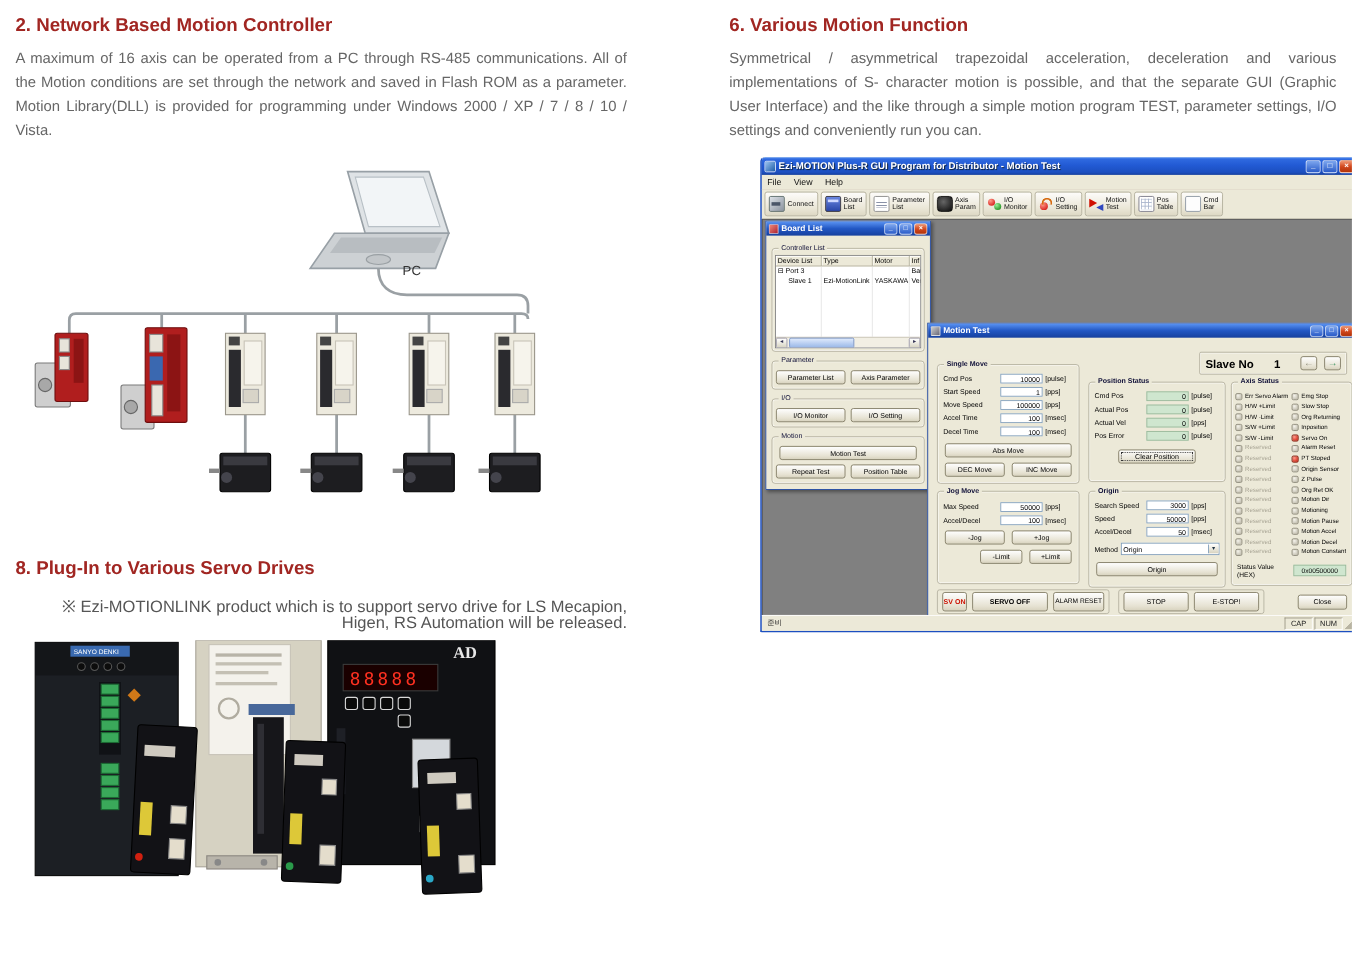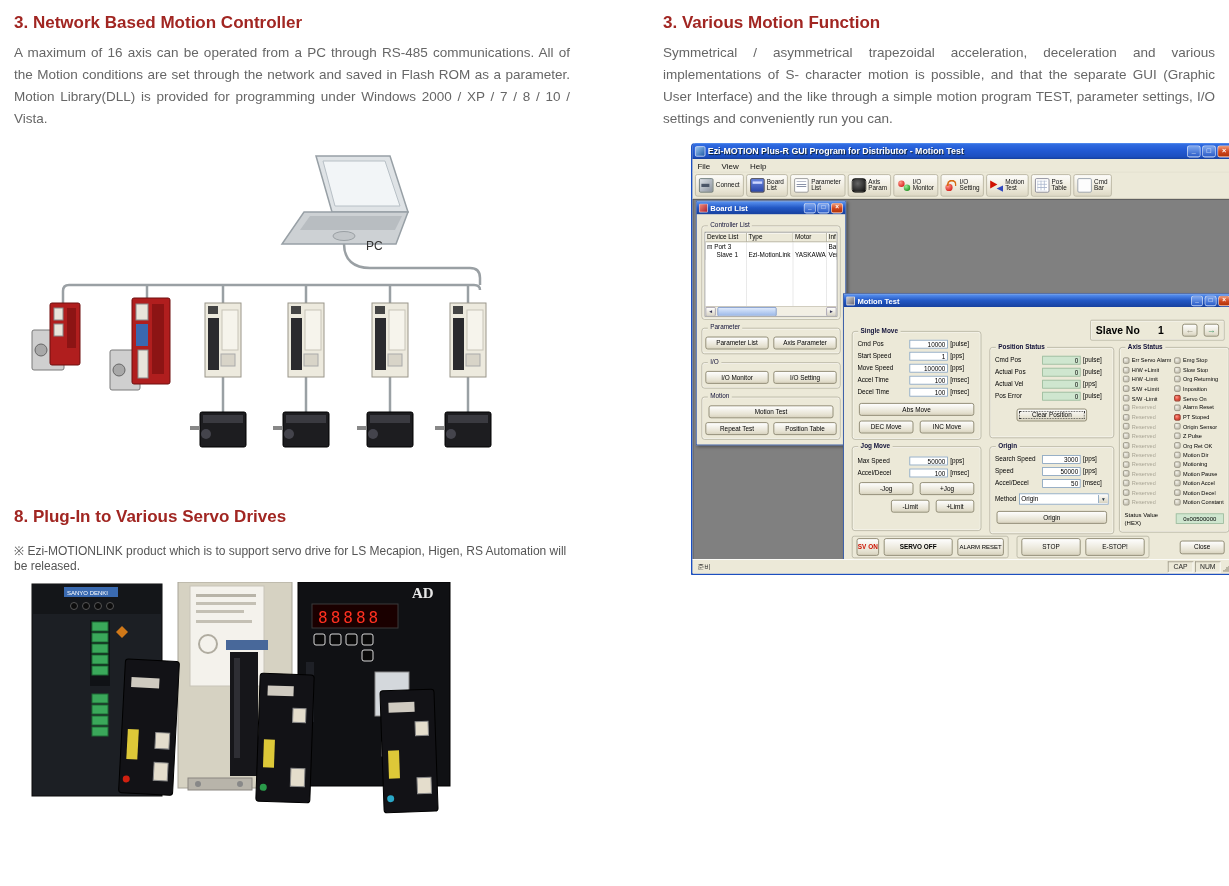--- a/index.html
+++ b/index.html
@@ -1,21 +1,21 @@
 <!DOCTYPE html>
 <html><head>
 <meta charset="utf-8">
 <style>
   html,body{margin:0;padding:0;}
   body{width:1229px;height:886px;background:#fff;font-family:"Liberation Sans",sans-serif;overflow:hidden;position:relative;}
   .col-left{position:absolute;left:14px;top:12px;width:556px;}
   .col-right{position:absolute;left:663px;top:12px;width:552px;}
   .sec-title{margin:0;font-size:17px;font-weight:bold;color:#a12622;line-height:22px;}
   .sec-body{margin:8px 0 0 0;font-size:13.5px;color:#666;line-height:22px;text-align:justify;}
-  .note{margin:16px 0 0 0;font-size:12px;color:#555;line-height:15px;}
+  .note{margin:16px 0 0 0;font-size:15px;color:#555;line-height:15px;text-align:right;}
   .diagram{display:block;margin-top:20px;}
   .photo{display:block;margin-top:8px;margin-left:16px;}
 
   
   .gui{position:relative;width:545px;height:482px;margin-top:13px;padding-left:28px;}
   .gui-inner{width:680px;height:540px;transform:scale(0.8);transform-origin:0 0;}
   .xp-app{width:680px;height:540px;border:2px solid #1c4fc0;border-top:none;border-radius:5px 5px 2px 2px;background:#ece9d8;display:flex;flex-direction:column;box-sizing:border-box;}
   .xp-title{height:20px;flex:none;background:linear-gradient(180deg,#5a93f2 0%,#2f6ae0 10%,#225ad4 45%,#1c4fc0 85%,#16409e 100%);border-radius:4px 4px 0 0;display:flex;align-items:center;padding:0 3px;gap:3px;}
   .xp-title-text{color:#fff;font-size:11px;font-weight:bold;text-shadow:1px 1px 1px #123;white-space:nowrap;overflow:hidden;flex:1;}
   .app-ico{width:11px;height:11px;background:linear-gradient(135deg,#9ac4ef,#1d5ba8);border:1px solid #dfe9f7;border-radius:2px;flex:none;}
@@ -140,21 +140,21 @@
   .slave{position:absolute;right:10px;top:16px;width:168px;height:26px;border:1px solid #b5b2a1;border-radius:2px;box-shadow:inset 0 0 0 1px #fffa;display:flex;align-items:center;gap:8px;padding:0 6px;box-sizing:border-box;}
   .slave-label{font-size:13px;font-weight:bold;}
   .slave-val{font-size:13px;font-weight:bold;flex:1;text-align:center;}
   .arrow-btn{width:19px;height:16px;font-size:11px;font-weight:bold;color:#9a9684;}
   .arrow-btn.fwd{color:#4a9a6a;}
 </style>
 </head>
 <body>
 
 <div class="col-left" data-name="left-column">
-  <h2 class="sec-title" data-name="section1-title">3. Network Based Motion Controller</h2>
+  <h2 class="sec-title" data-name="section1-title">2. Network Based Motion Controller</h2>
   <p class="sec-body" data-name="section1-body">A maximum of 16 axis can be operated from a PC through RS-485 communications. All of the Motion conditions are set through the network and saved in Flash ROM as a parameter. Motion Library(DLL) is provided for programming under Windows 2000 / XP / 7 / 8 / 10 / Vista.</p>
 
   <svg class="diagram" data-name="network-diagram" width="556" height="320" viewBox="0 0 556 320">
     <g data-name="laptop-pc">
       <polygon points="302,6 376,6 394,62 318,62" fill="#dfe3e6" stroke="#98a0a6" stroke-width="1.5"></polygon>
       <polygon points="309,11 371,11 386,56 321,56" fill="#f2f5f7" stroke="#b8c0c6"></polygon>
       <polygon points="290,62 394,62 382,94 268,94" fill="#cdd1d4" stroke="#98a0a6" stroke-width="1.5"></polygon>
       <polygon points="296,66 388,66 381,80 286,80" fill="#b8bdc1"></polygon>
       <ellipse cx="330" cy="86" rx="11" ry="4.5" fill="#c2c6c9" stroke="#9aa0a4"></ellipse>
     </g>
@@ -323,21 +323,21 @@
       <rect x="360" y="120" width="26" height="10" fill="#cfcac0"></rect>
       <rect x="358" y="168" width="11" height="28" fill="#ddc838"></rect>
       <rect x="386" y="140" width="13" height="14" fill="#e4ddcc" stroke="#888"></rect>
       <rect x="386" y="196" width="14" height="16" fill="#e4ddcc" stroke="#888"></rect>
       <circle cx="359" cy="216" r="3.5" fill="#2aa8c8"></circle>
     </g>
   </svg>
 </div>
 
 <div class="col-right" data-name="right-column">
-  <h2 class="sec-title" data-name="section3-title">3. Various Motion Function</h2>
+  <h2 class="sec-title" data-name="section3-title">6. Various Motion Function</h2>
   <p class="sec-body" data-name="section3-body">Symmetrical / asymmetrical trapezoidal acceleration, deceleration and various implementations of S- character motion is possible, and that the separate GUI (Graphic User Interface) and the like through a simple motion program TEST, parameter settings, I/O settings and conveniently run you can.</p>
 
   <div class="gui" data-name="gui-screenshot">
    <div class="gui-inner">
     <div class="xp-app" data-name="app-window">
       <div class="xp-title" data-name="app-titlebar">
         <span class="app-ico" data-name="app-icon"></span>
         <span class="xp-title-text" data-name="app-title">Ezi-MOTION Plus-R GUI Program for Distributor - Motion Test</span>
         <span class="wbtns">
           <span class="wbtn min" data-name="minimize-button"></span>

